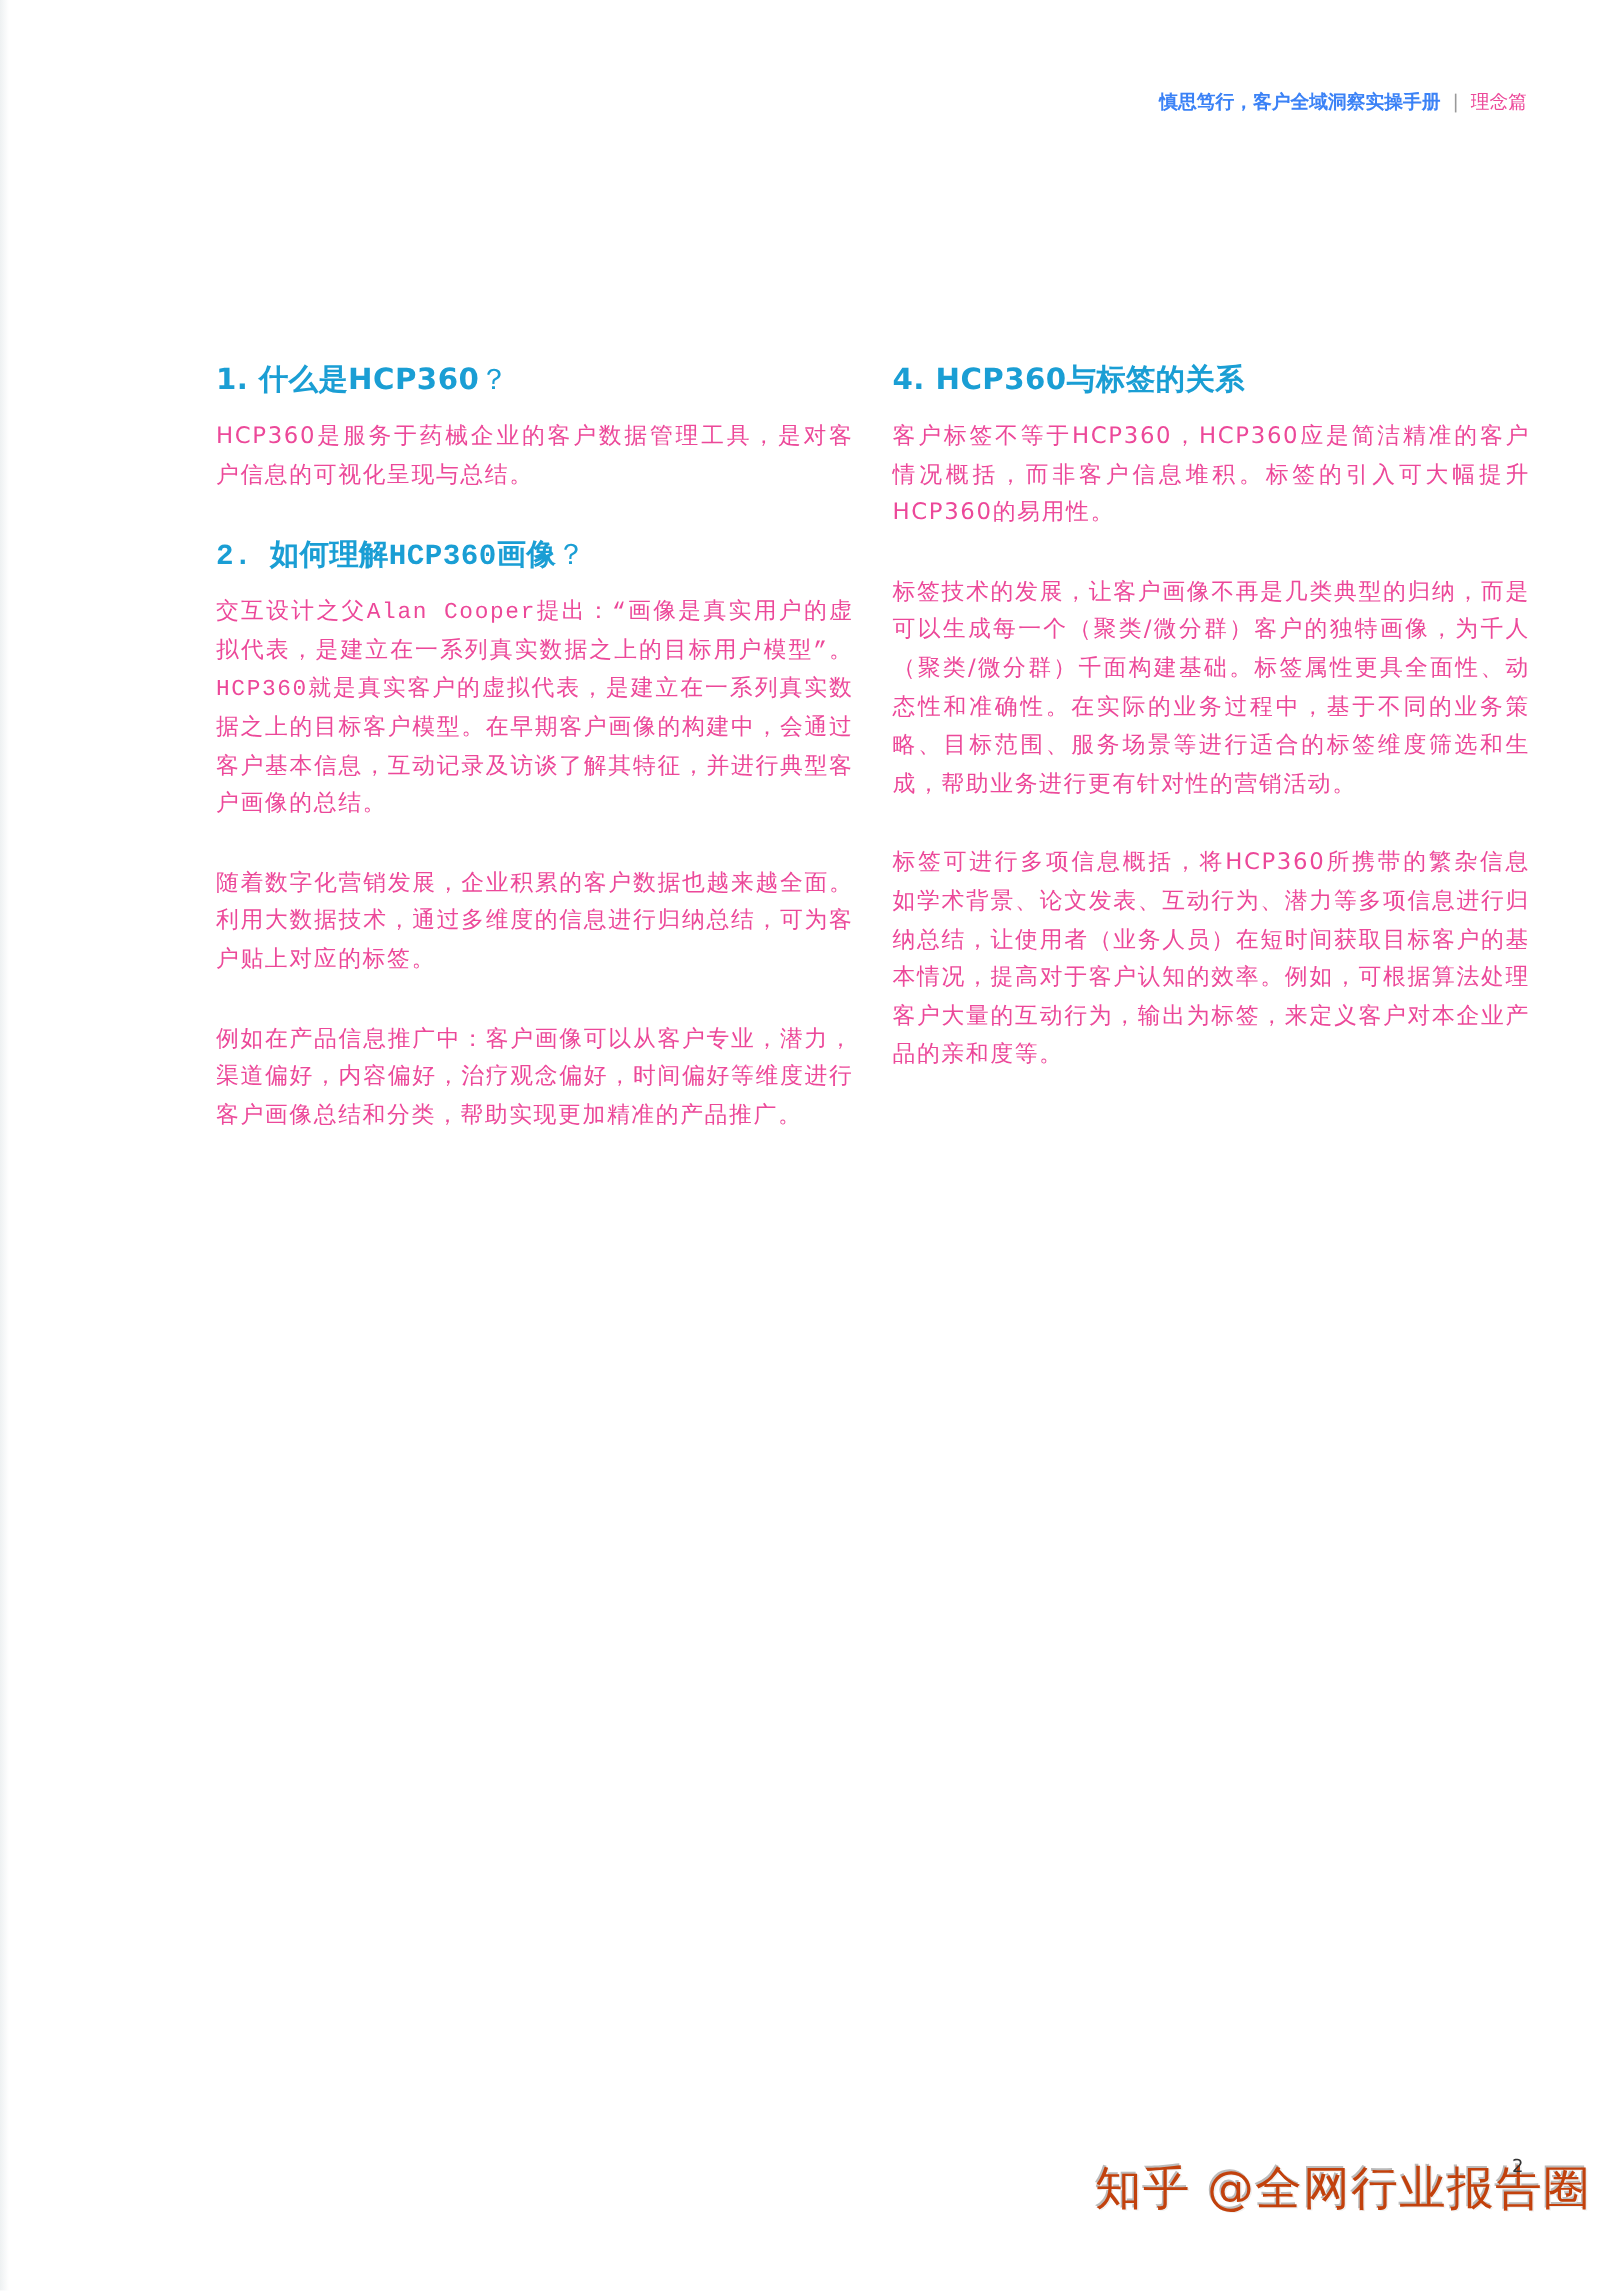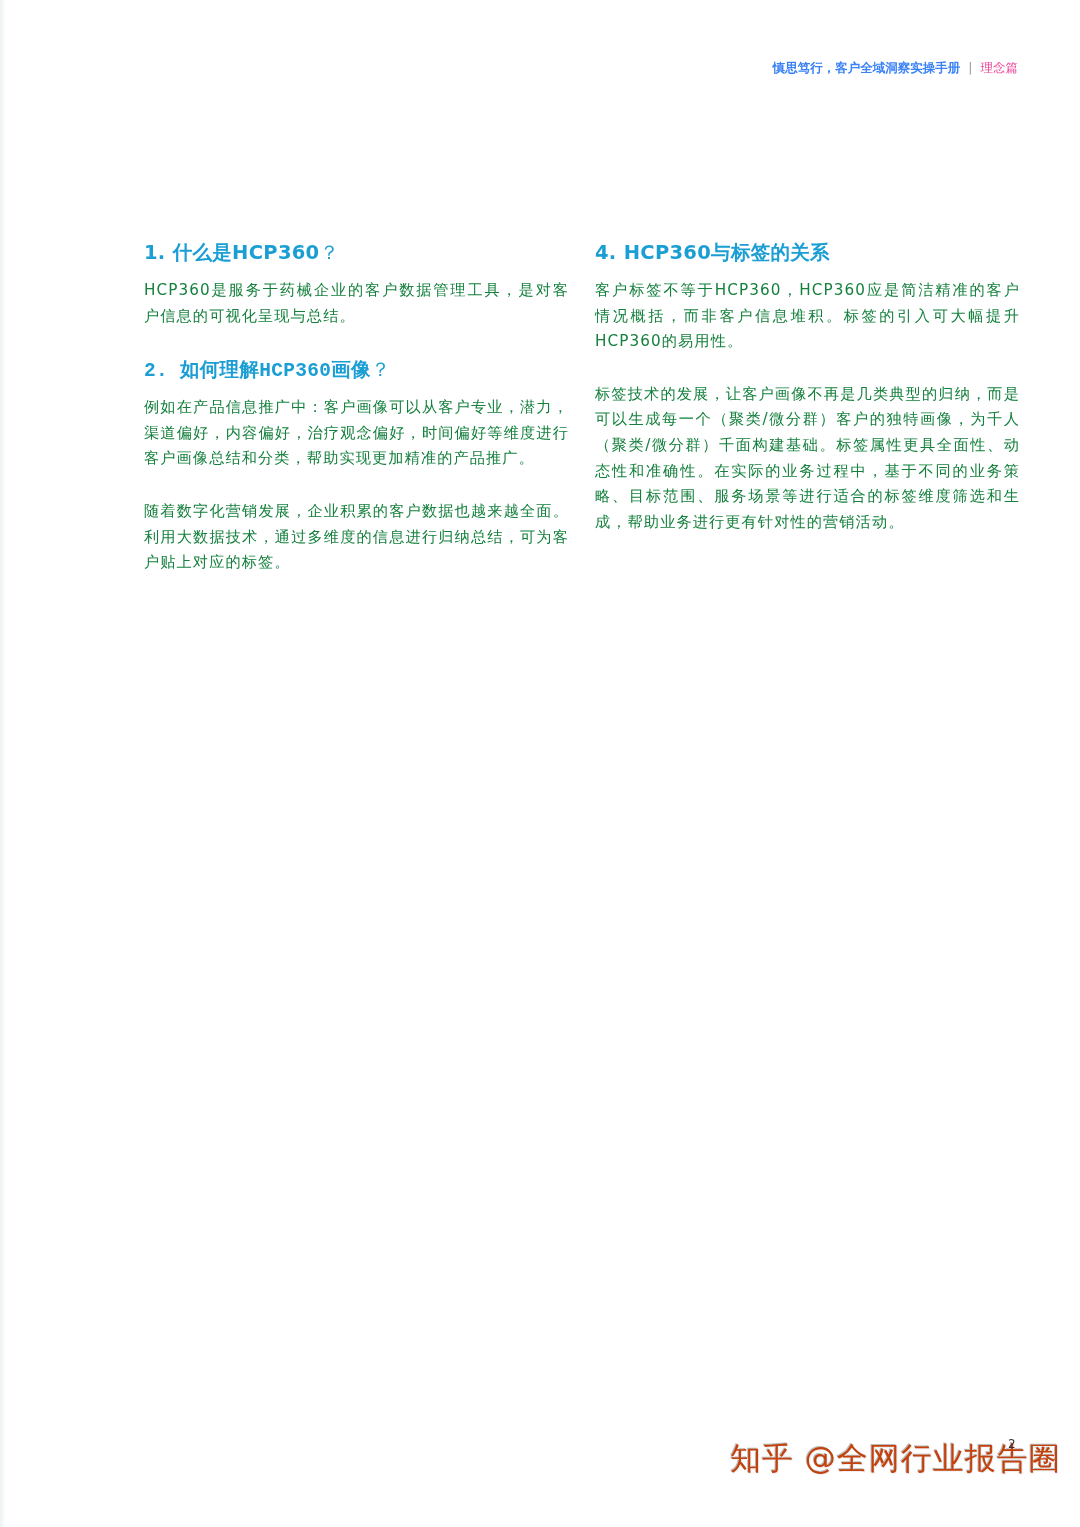--- a/index.html
+++ b/index.html
@@ -32,21 +32,21 @@
     font-size: 19.5px; font-weight: bold;
     color: #1a9ed4;
     line-height: 30px;
     letter-spacing: 0.3px;
   }
   h2 .q { font-weight: normal; color: #1a9ed4; }
   p {
     margin: 2px 0 27px 0;
     font-size: 15.2px;
     line-height: 25.6px;
-    color: #15803d;
+    color: #ec4899;
     letter-spacing: 1.1px;
     text-align: justify;
   }
   .sec2 { margin-top: 8px; font-family: Liberation Mono, monospace; }
 
   .watermark {
     position: absolute; left: 730px; top: 1438px;
     font-size: 31px; color: #c2410c;
     letter-spacing: 1px;
     text-shadow: 1px 1px 0 #f0f0f0, -1px -1px 0 #bbbbbb;
@@ -68,27 +68,29 @@
   <span class="section">理念篇</span>
 </div>
 
 <div class="col left">
   <div>
     <h2><span>1. 什么是HCP360</span><span class="q">？</span></h2>
     <p>HCP360是服务于药械企业的客户数据管理工具，是对客户信息的可视化呈现与总结。</p>
   </div>
   <div class="sec2">
     <h2><span>2. 如何理解HCP360画像</span><span class="q">？</span></h2>
+    <p>交互设计之父Alan Cooper提出：“画像是真实用户的虚拟代表，是建立在一系列真实数据之上的目标用户模型”。HCP360就是真实客户的虚拟代表，是建立在一系列真实数据之上的目标客户模型。在早期客户画像的构建中，会通过客户基本信息，互动记录及访谈了解其特征，并进行典型客户画像的总结。</p>
+    <p>随着数字化营销发展，企业积累的客户数据也越来越全面。利用大数据技术，通过多维度的信息进行归纳总结，可为客户贴上对应的标签。</p>
     <p>例如在产品信息推广中：客户画像可以从客户专业，潜力，渠道偏好，内容偏好，治疗观念偏好，时间偏好等维度进行客户画像总结和分类，帮助实现更加精准的产品推广。</p>
-    <p>随着数字化营销发展，企业积累的客户数据也越来越全面。利用大数据技术，通过多维度的信息进行归纳总结，可为客户贴上对应的标签。</p>
   </div>
 </div>
 
 <div class="col right">
   <div>
     <h2><span>4. HCP360与标签的关系</span></h2>
     <p>客户标签不等于HCP360，HCP360应是简洁精准的客户情况概括，而非客户信息堆积。标签的引入可大幅提升HCP360的易用性。</p>
     <p>标签技术的发展，让客户画像不再是几类典型的归纳，而是可以生成每一个（聚类/微分群）客户的独特画像，为千人（聚类/微分群）千面构建基础。标签属性更具全面性、动态性和准确性。在实际的业务过程中，基于不同的业务策略、目标范围、服务场景等进行适合的标签维度筛选和生成，帮助业务进行更有针对性的营销活动。</p>
+    <p>标签可进行多项信息概括，将HCP360所携带的繁杂信息如学术背景、论文发表、互动行为、潜力等多项信息进行归纳总结，让使用者（业务人员）在短时间获取目标客户的基本情况，提高对于客户认知的效率。例如，可根据算法处理客户大量的互动行为，输出为标签，来定义客户对本企业产品的亲和度等。</p>
   </div>
 </div>
 
 <div class="watermark">知乎 @全网行业报告圈</div>
 <div class="page-num">2</div>
 
 </body></html>

